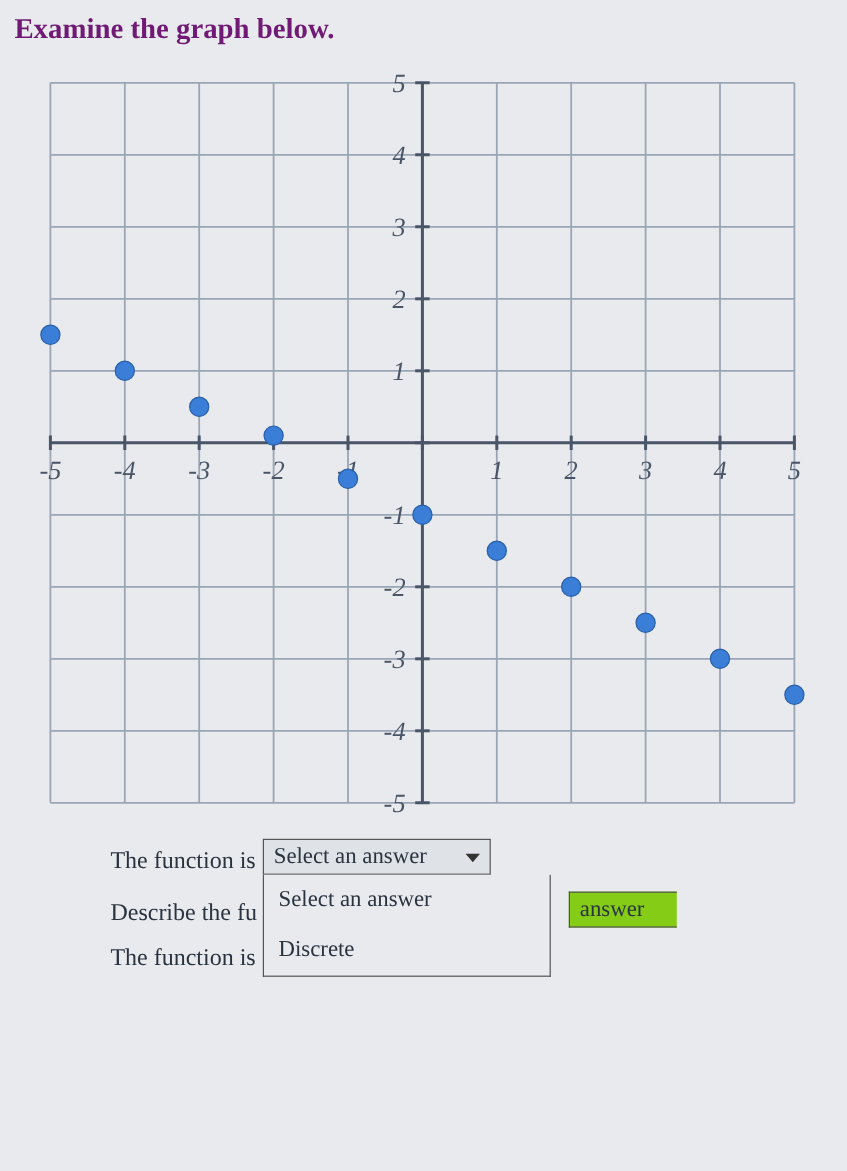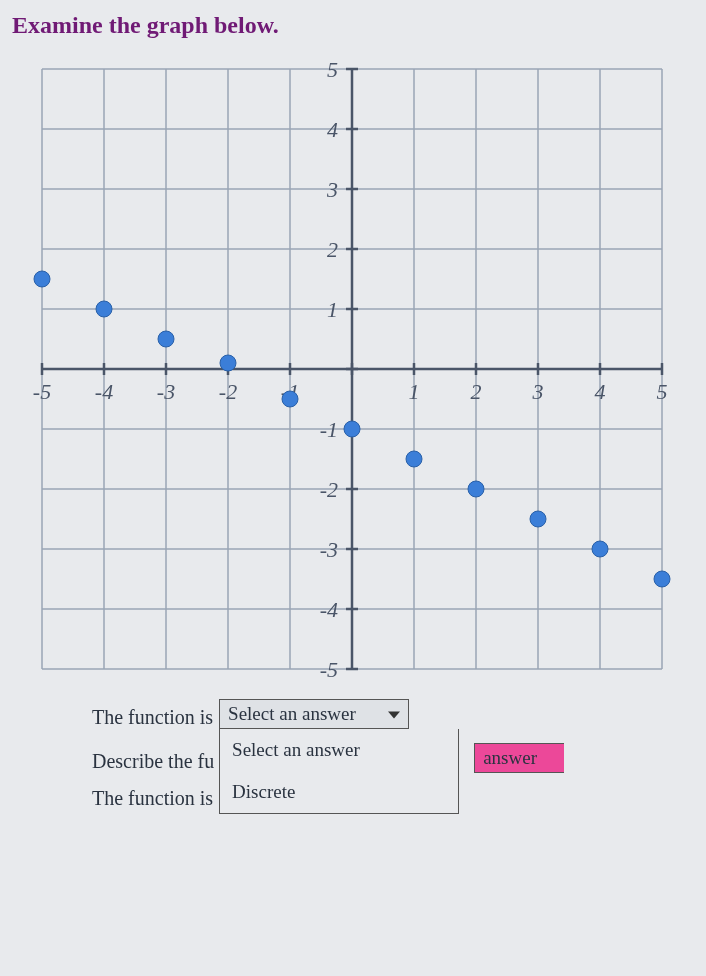--- a/index.html
+++ b/index.html
@@ -100,21 +100,21 @@
       min-width: 240px;
       z-index: 10;
     }
     .dropdown-option {
       padding: 10px 12px;
     }
     .answer-box {
       border-bottom: 1px solid #555;
       border-left: 1px solid #555;
       border-top: 1px solid #555;
-      background: #ec4899;
+      background: #84cc16;
       padding: 3px 8px;
       font-size: 19px;
       color: #2a3340;
       margin-left: 8px;
       min-width: 90px;
       display: inline-block;
     }
     .second-row {
       margin-top: 14px;
     }

